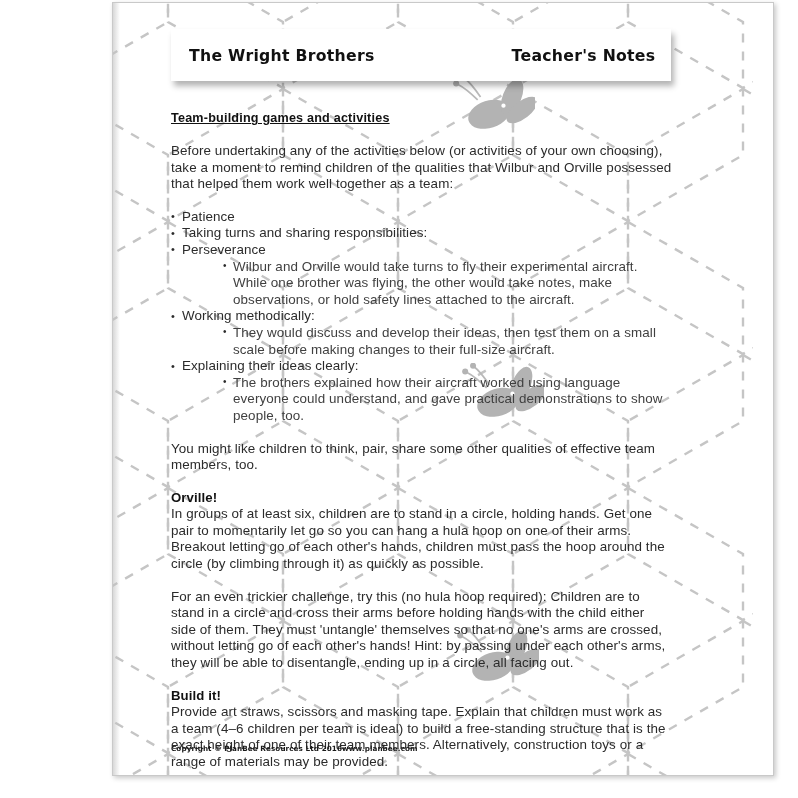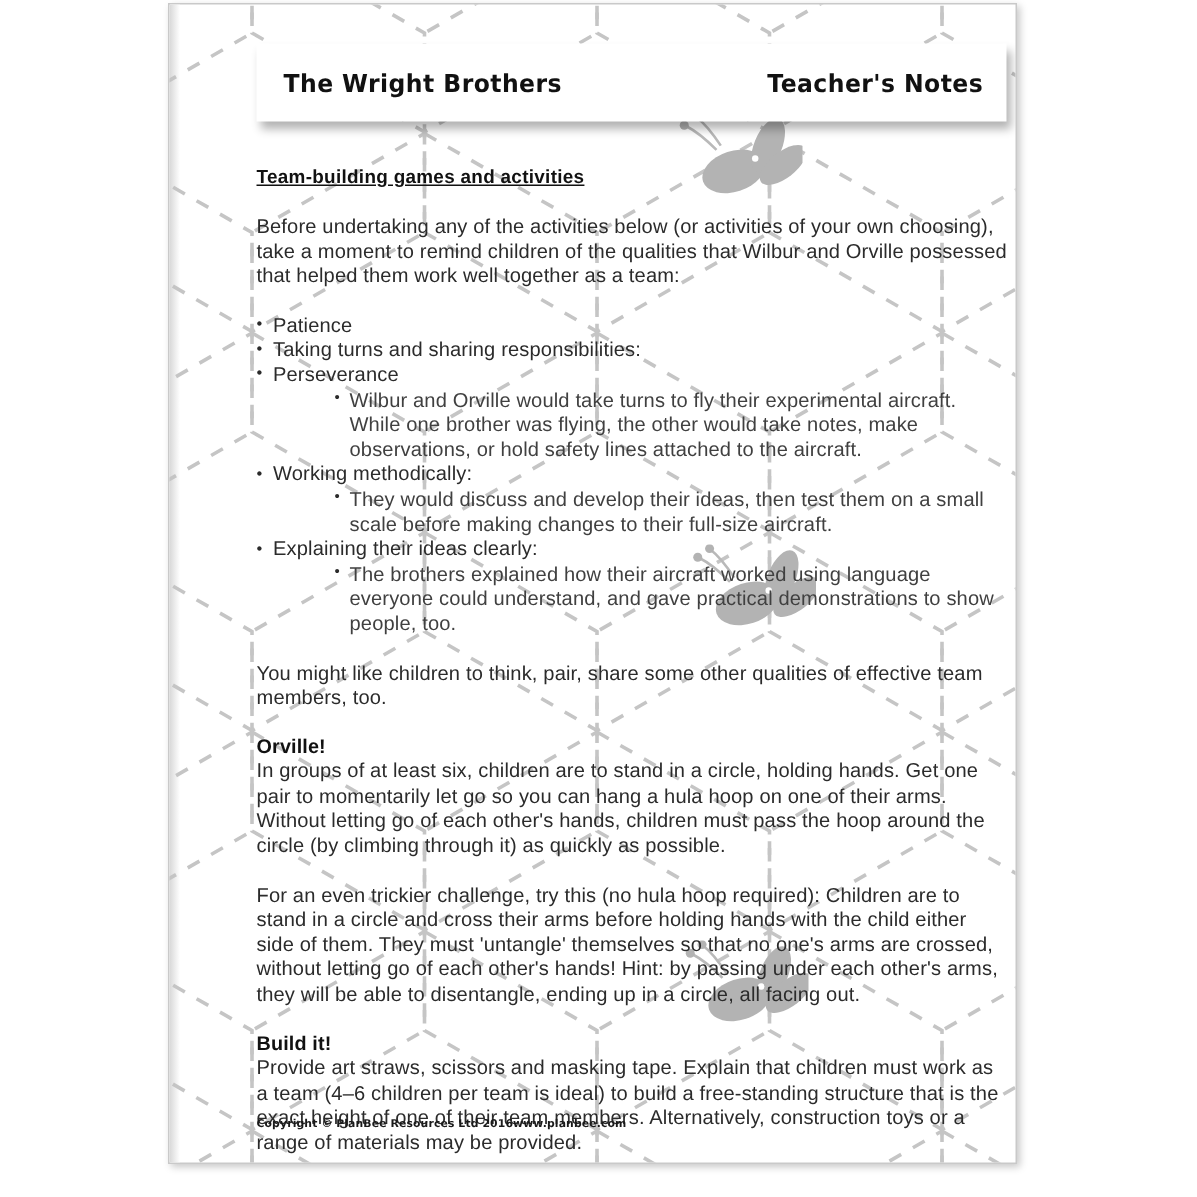--- a/index.html
+++ b/index.html
@@ -20,21 +20,21 @@
     width: 798px;
     height: 798px;
     background: #ffffff;
   }
 
   
   #page {
     position: absolute;
     left: 112px;
     top: 2px;
-    width: 566px;
+    width: 662px;
     height: 774px;
     background: #ffffff;
     border: 1px solid #c9c9c9;
     box-shadow: 2px 2px 5px rgba(0,0,0,0.22);
     overflow: hidden;
     box-sizing: border-box;
   }
   
   #page-gutter {
     position: absolute;
@@ -346,21 +346,21 @@
         </li>
       </ul>
 
       <div class="spacer-lg"></div>
 
       <p class="para">You might like children to think, pair, share some other qualities of effective team members, too.</p>
 
       <div class="spacer-lg"></div>
 
       <h3 class="subhead">Orville!</h3>
-      <p class="para">In groups of at least six, children are to stand in a circle, holding hands. Get one pair to momentarily let go so you can hang a hula hoop on one of their arms. Without letting go of each other's hands, children must pass the hoop around the circle (by climbing through it) as quickly as possible.</p>
+      <p class="para">In groups of at least six, children are to stand in a circle, holding hands. Get one pair to momentarily let go so you can hang a hula hoop on one of their arms. Breakout letting go of each other's hands, children must pass the hoop around the circle (by climbing through it) as quickly as possible.</p>
 
       <div class="spacer-lg"></div>
 
       <p class="para">For an even trickier challenge, try this (no hula hoop required): Children are to stand in a circle and cross their arms before holding hands with the child either side of them. They must 'untangle' themselves so that no one's arms are crossed, without letting go of each other's hands! Hint: by passing under each other's arms, they will be able to disentangle, ending up in a circle, all facing out.</p>
 
       <div class="spacer-lg"></div>
 
       <h3 class="subhead">Build it!</h3>
       <p class="para">Provide art straws, scissors and masking tape. Explain that children must work as a team (4–6 children per team is ideal) to build a free-standing structure that is the exact height of one of their team members. Alternatively, construction toys or a range of materials may be provided.</p>
 

